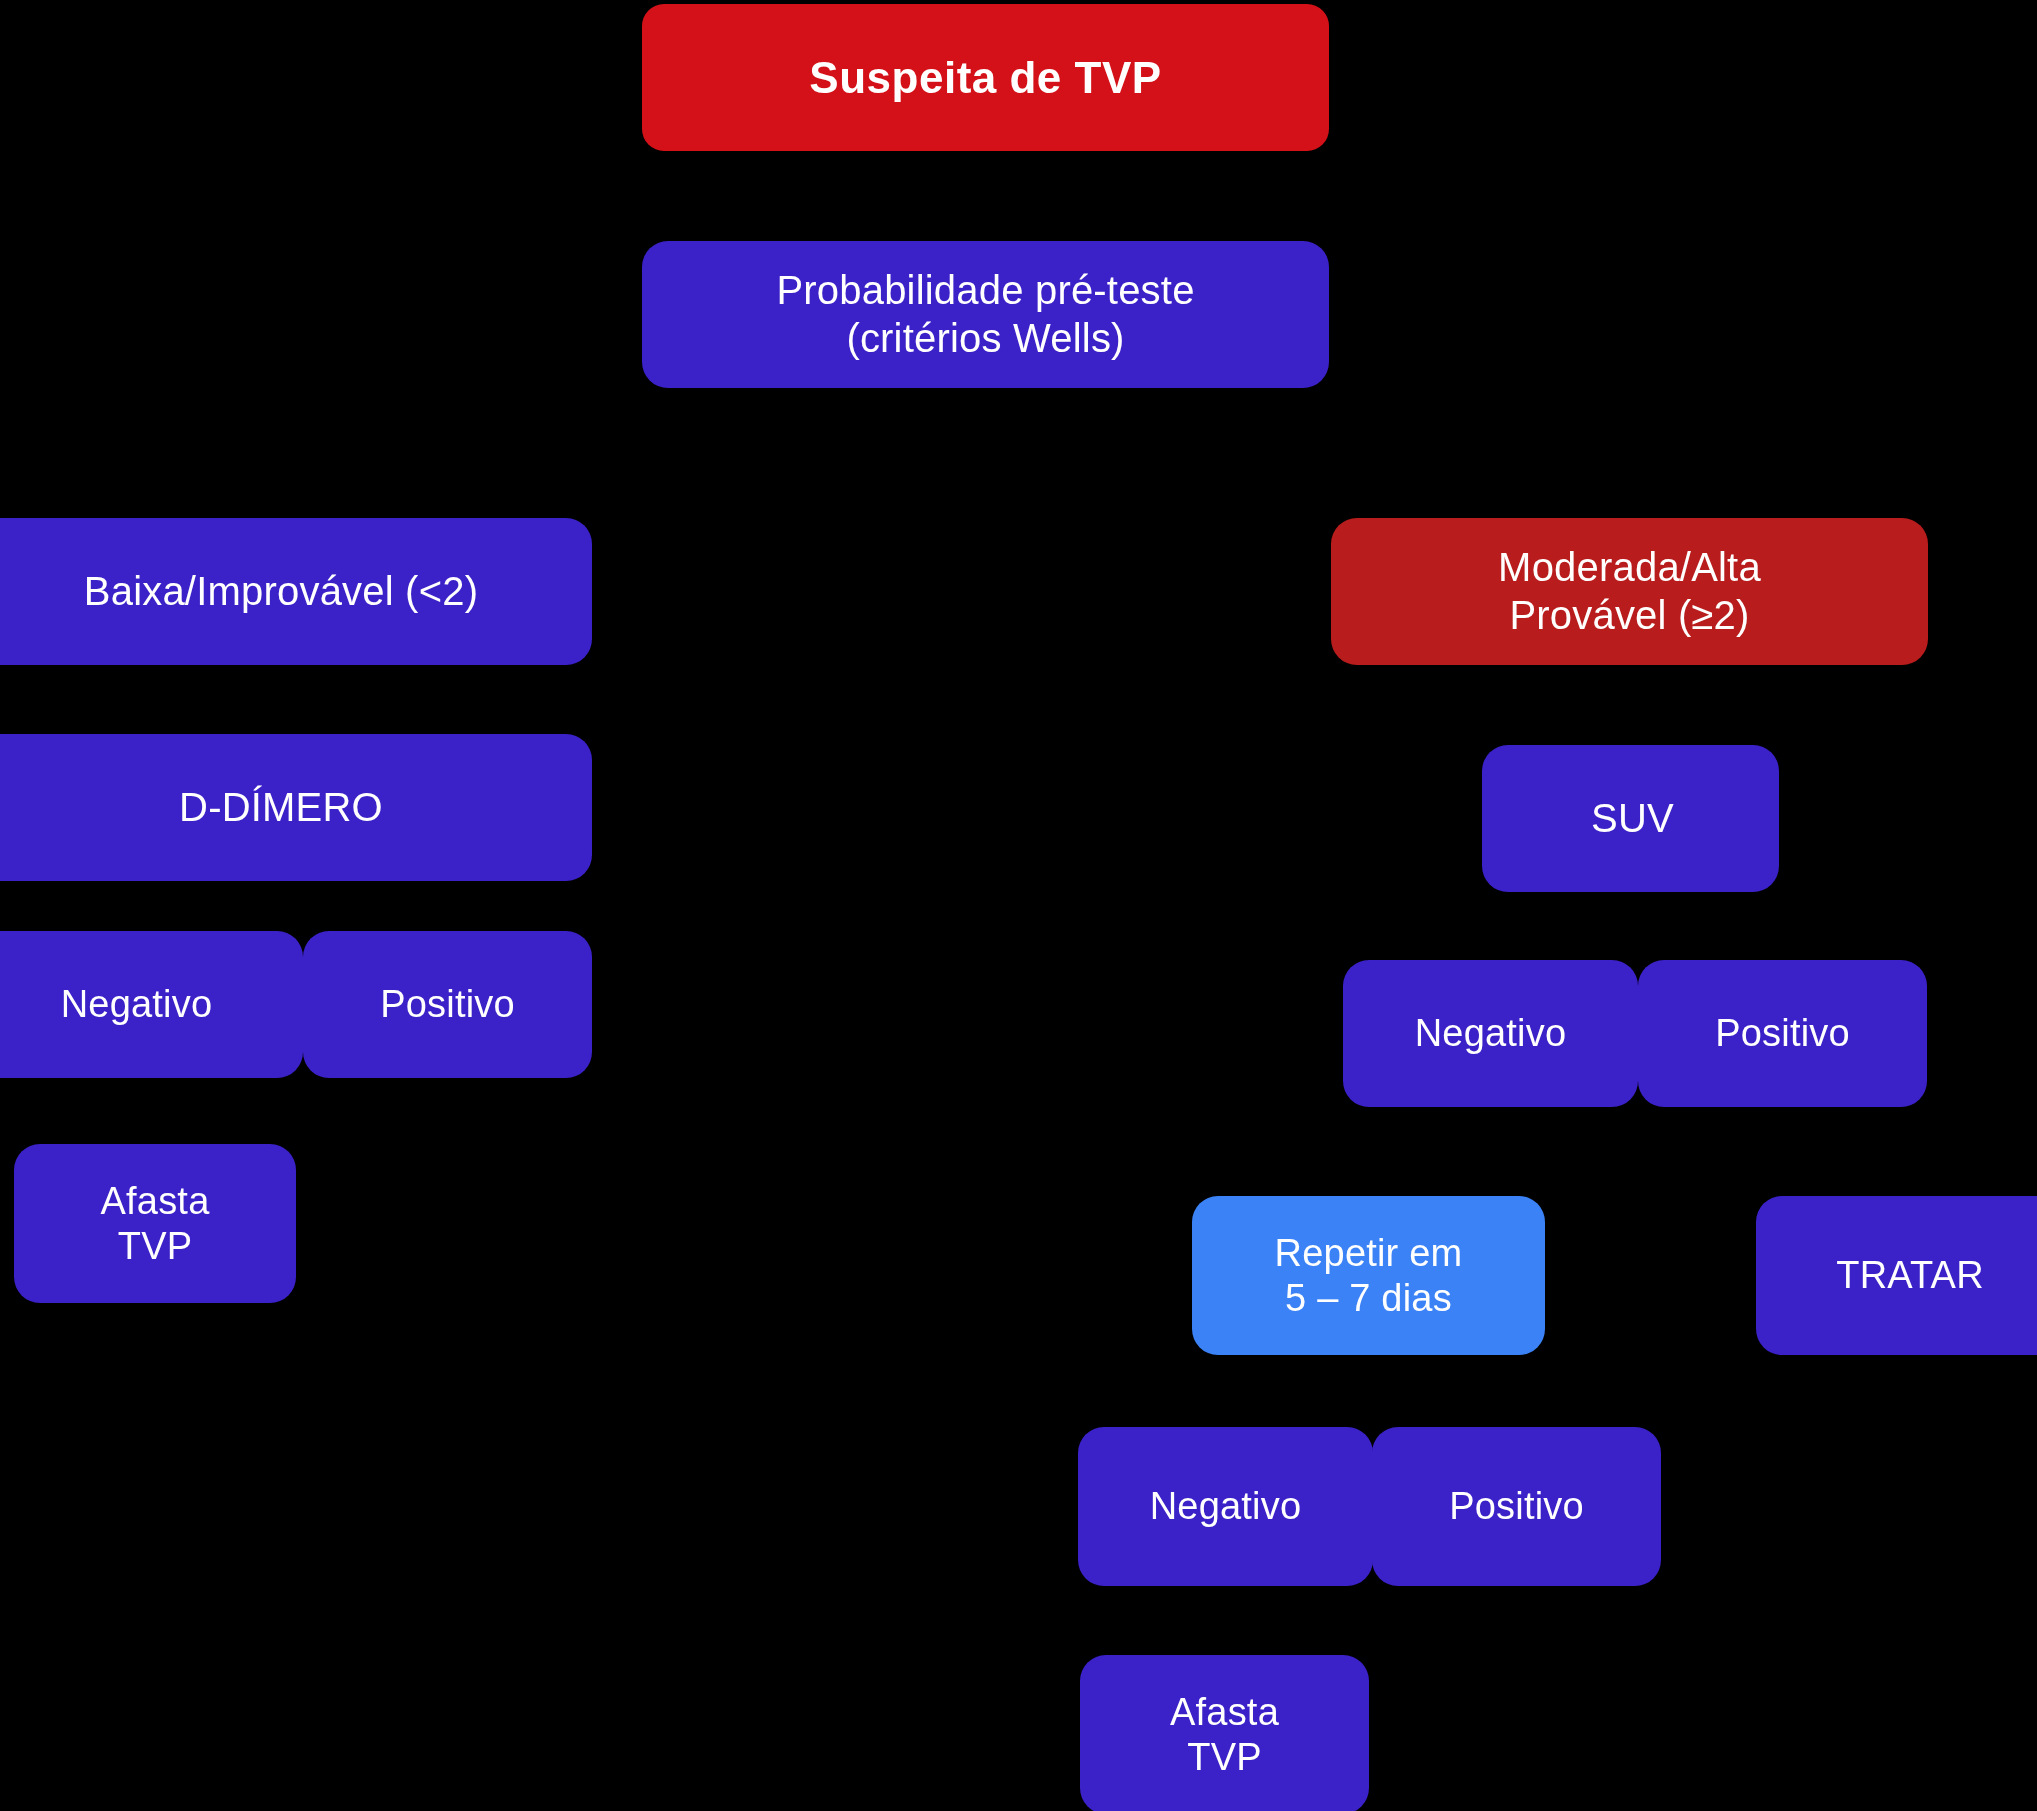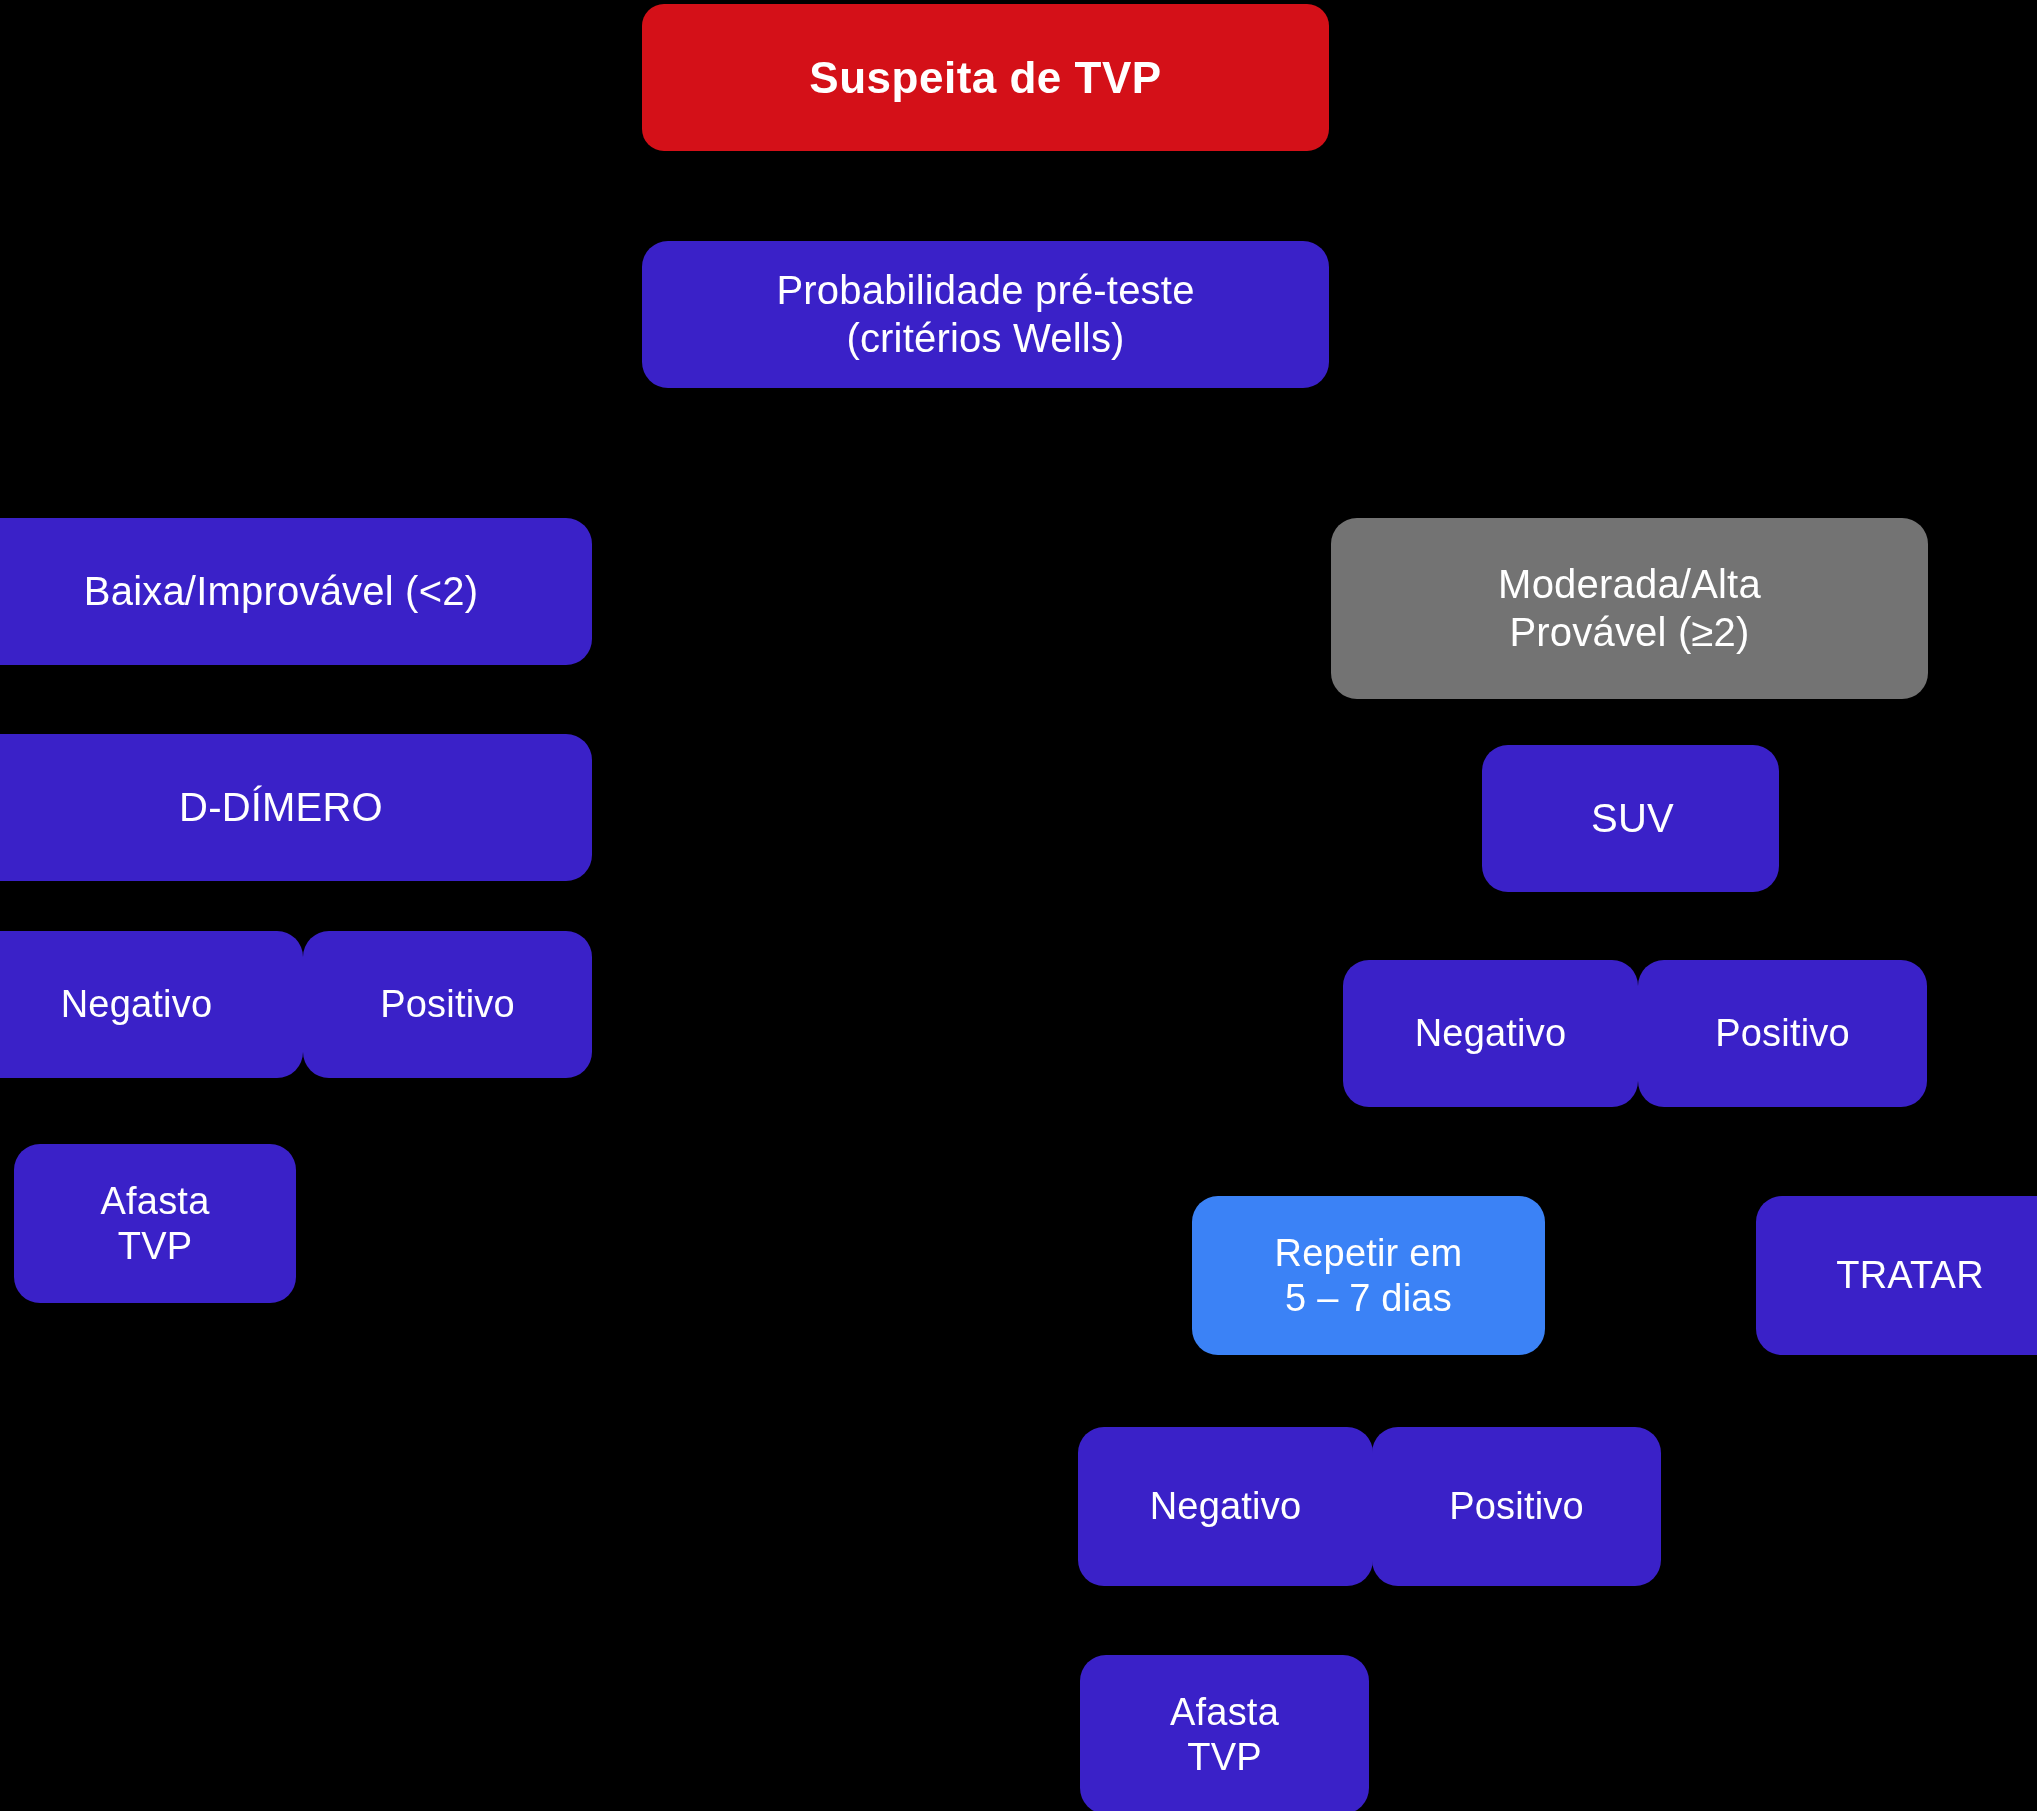--- a/index.html
+++ b/index.html
@@ -42,21 +42,21 @@
   }
 </style>
 </head>
 <body>
 
 <div id="canvas" style="background: rgb(0, 0, 0);">
     <div class="node red" style="left: 642px; top: 4px; width: 687px; height: 147px; background: rgb(212, 16, 24); font-size: 44px;">Suspeita de TVP</div>
     <div class="node" style="left: 642px; top: 241px; width: 687px; height: 147px; background: rgb(58, 33, 200); font-size: 40px;">Probabilidade pré-teste
 (critérios Wells)</div>
     <div class="node" style="left: -30px; top: 518px; width: 622px; height: 147px; background: rgb(58, 33, 200); font-size: 40px;">Baixa/Improvável (&lt;2)</div>
-    <div class="node" style="left: 1331px; top: 518px; width: 597px; height: 181px; background: #737373; font-size: 40px;">Moderada/Alta
+    <div class="node" style="left: 1331px; top: 518px; width: 597px; height: 147px; background: #b91c1c; font-size: 40px;">Moderada/Alta
 Provável (≥2)</div>
     <div class="node" style="left: -30px; top: 734px; width: 622px; height: 147px; background: rgb(58, 33, 200); font-size: 40px;">D-DÍMERO</div>
     <div class="node" style="left: 1482px; top: 745px; width: 297px; height: 147px; background: rgb(58, 33, 200); font-size: 40px; padding-left: 18px;">SUV</div>
     <div class="node" style="left: -30px; top: 931px; width: 333px; height: 147px; background: rgb(58, 33, 200); font-size: 38px;">Negativo</div>
     <div class="node" style="left: 303px; top: 931px; width: 289px; height: 147px; background: rgb(58, 33, 200); font-size: 38px;">Positivo</div>
     <div class="node" style="left: 1343px; top: 960px; width: 295px; height: 147px; background: rgb(58, 33, 200); font-size: 38px;">Negativo</div>
     <div class="node" style="left: 1638px; top: 960px; width: 289px; height: 147px; background: rgb(58, 33, 200); font-size: 38px;">Positivo</div>
     <div class="node" style="left: 14px; top: 1144px; width: 282px; height: 159px; background: rgb(58, 33, 200); font-size: 38px;">Afasta
 TVP</div>
     <div class="node" style="left: 1192px; top: 1196px; width: 353px; height: 159px; background: #3b82f6; font-size: 38px;">Repetir em

